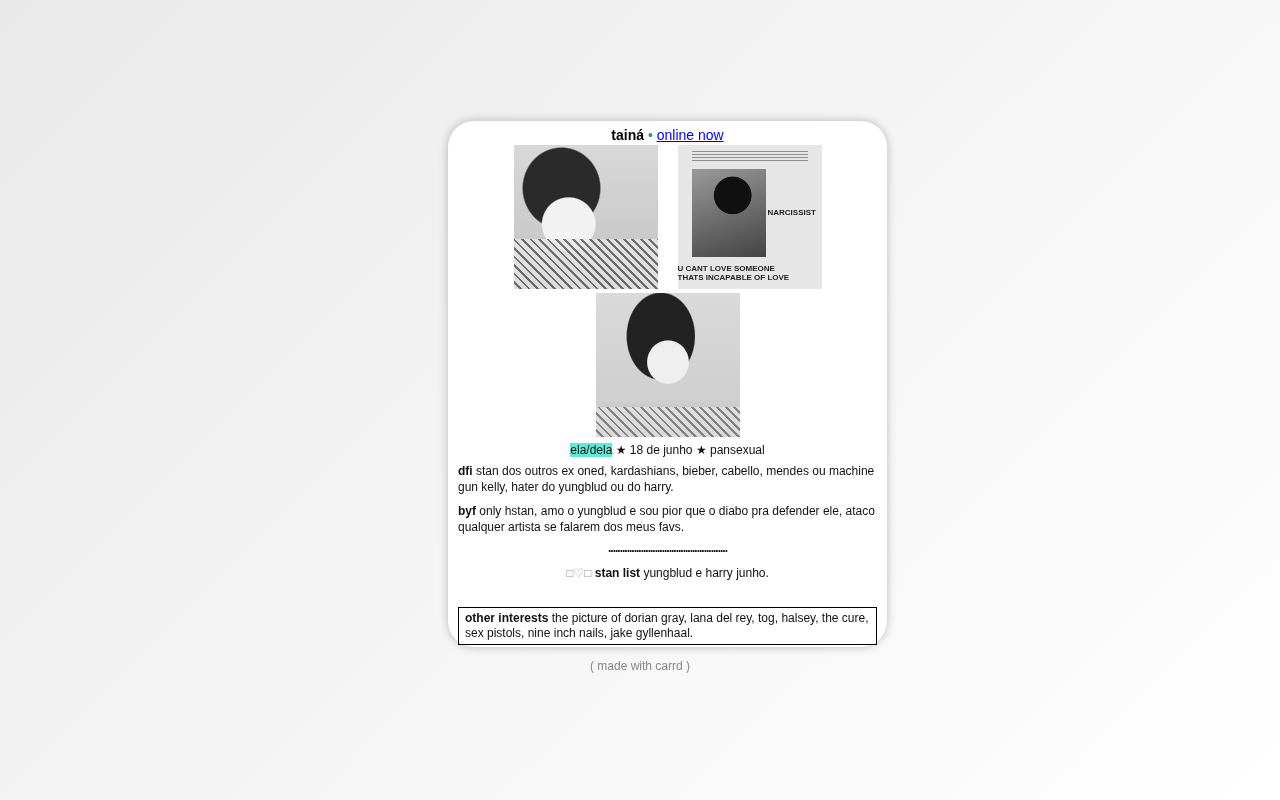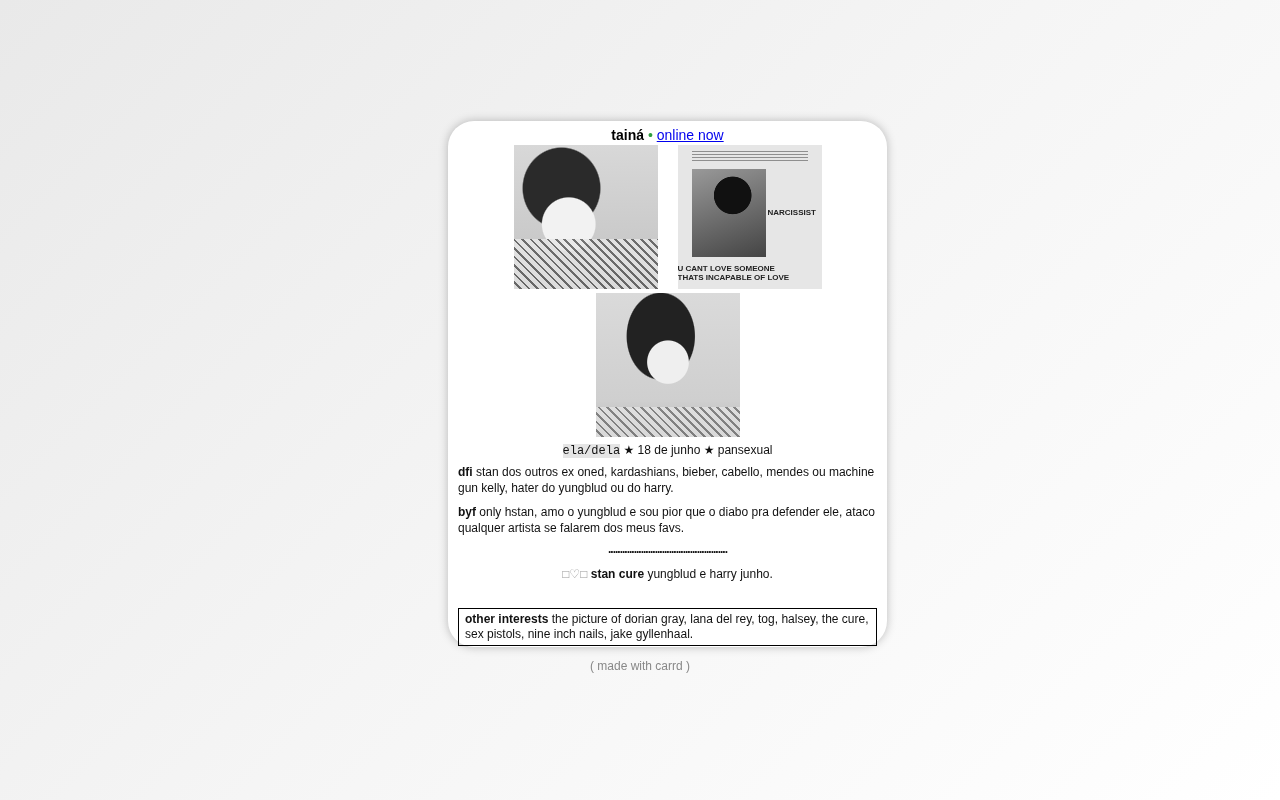--- a/index.html
+++ b/index.html
@@ -43,21 +43,21 @@
   .img2 .narc { position:absolute; left:90px; top:63px; font-size:8px; font-weight:bold; color:#222; }
   .img2 .smalltxt { position:absolute; left:14px; top:6px; width:116px; height:12px;
           background: repeating-linear-gradient(180deg,#555 0 1px,transparent 1px 3px); opacity:.6; }
   .img3 { margin-top:4px; background:
           radial-gradient(ellipse at 50% 48%, #efefef 0 20%, transparent 21%),
           radial-gradient(ellipse at 45% 30%, #222 0 30%, transparent 31%),
           linear-gradient(180deg, #dadada 0%, #cfcfcf 75%, #b5b5b5 100%); }
   .img3 .sweater { position:absolute; left:0; right:0; bottom:0; height:30px;
           background: repeating-linear-gradient(45deg,#e8e8e8 0 4px,#666 4px 6px); opacity:.7; }
   .info { text-align:center; font-size:12px; margin-top:5px; line-height:16px; }
-  .info .hl { background:#e5e5e5;font-family:Liberation Mono, monospace; }
+  .info .hl { background:#5eead4; }
   .para { font-size:12px; line-height:16px; margin-top:5px; }
   .para + .para { margin-top:8px; }
   .para b { font-weight:bold; }
   .divider { text-align:center; font-weight:bold; font-size:12px; margin-top:6px; height:16px; letter-spacing:-1px; }
   .stan { text-align:center; font-size:12px; margin-top:8px; line-height:16px; }
   .stan .glyph { color:#999; }
   .box { border:1px solid #000; padding:3px 6px; font-size:12px; line-height:15px; margin-top:26px; }
   .footer { position:absolute; left:0; width:1280px; top:659px; text-align:center;
             font-size:12px; color:#888; }
 </style>
@@ -103,21 +103,21 @@
     <b>dfi</b><span> stan dos outros ex oned, kardashians, bieber, cabello, mendes ou machine gun kelly, hater do yungblud ou do harry.</span>
   </div>
   <div class="para">
     <b>byf</b><span> only hstan, amo o yungblud e sou pior que o diabo pra defender ele, ataco qualquer artista se falarem dos meus favs.</span>
   </div>
 
   <div class="divider">...................................................</div>
 
   <div class="stan">
     <span class="glyph">□♡□</span>
-    <b>stan cure</b><span> yungblud e harry junho.</span>
+    <b>stan list</b><span> yungblud e harry junho.</span>
   </div>
 
   <div class="box">
     <b>other interests</b><span> the picture of dorian gray, lana del rey, tog, halsey, the cure, sex pistols, nine inch nails, jake gyllenhaal.</span>
   </div>
 </div>
 
 <div class="footer">( made with carrd )</div>
 
 </body></html>

